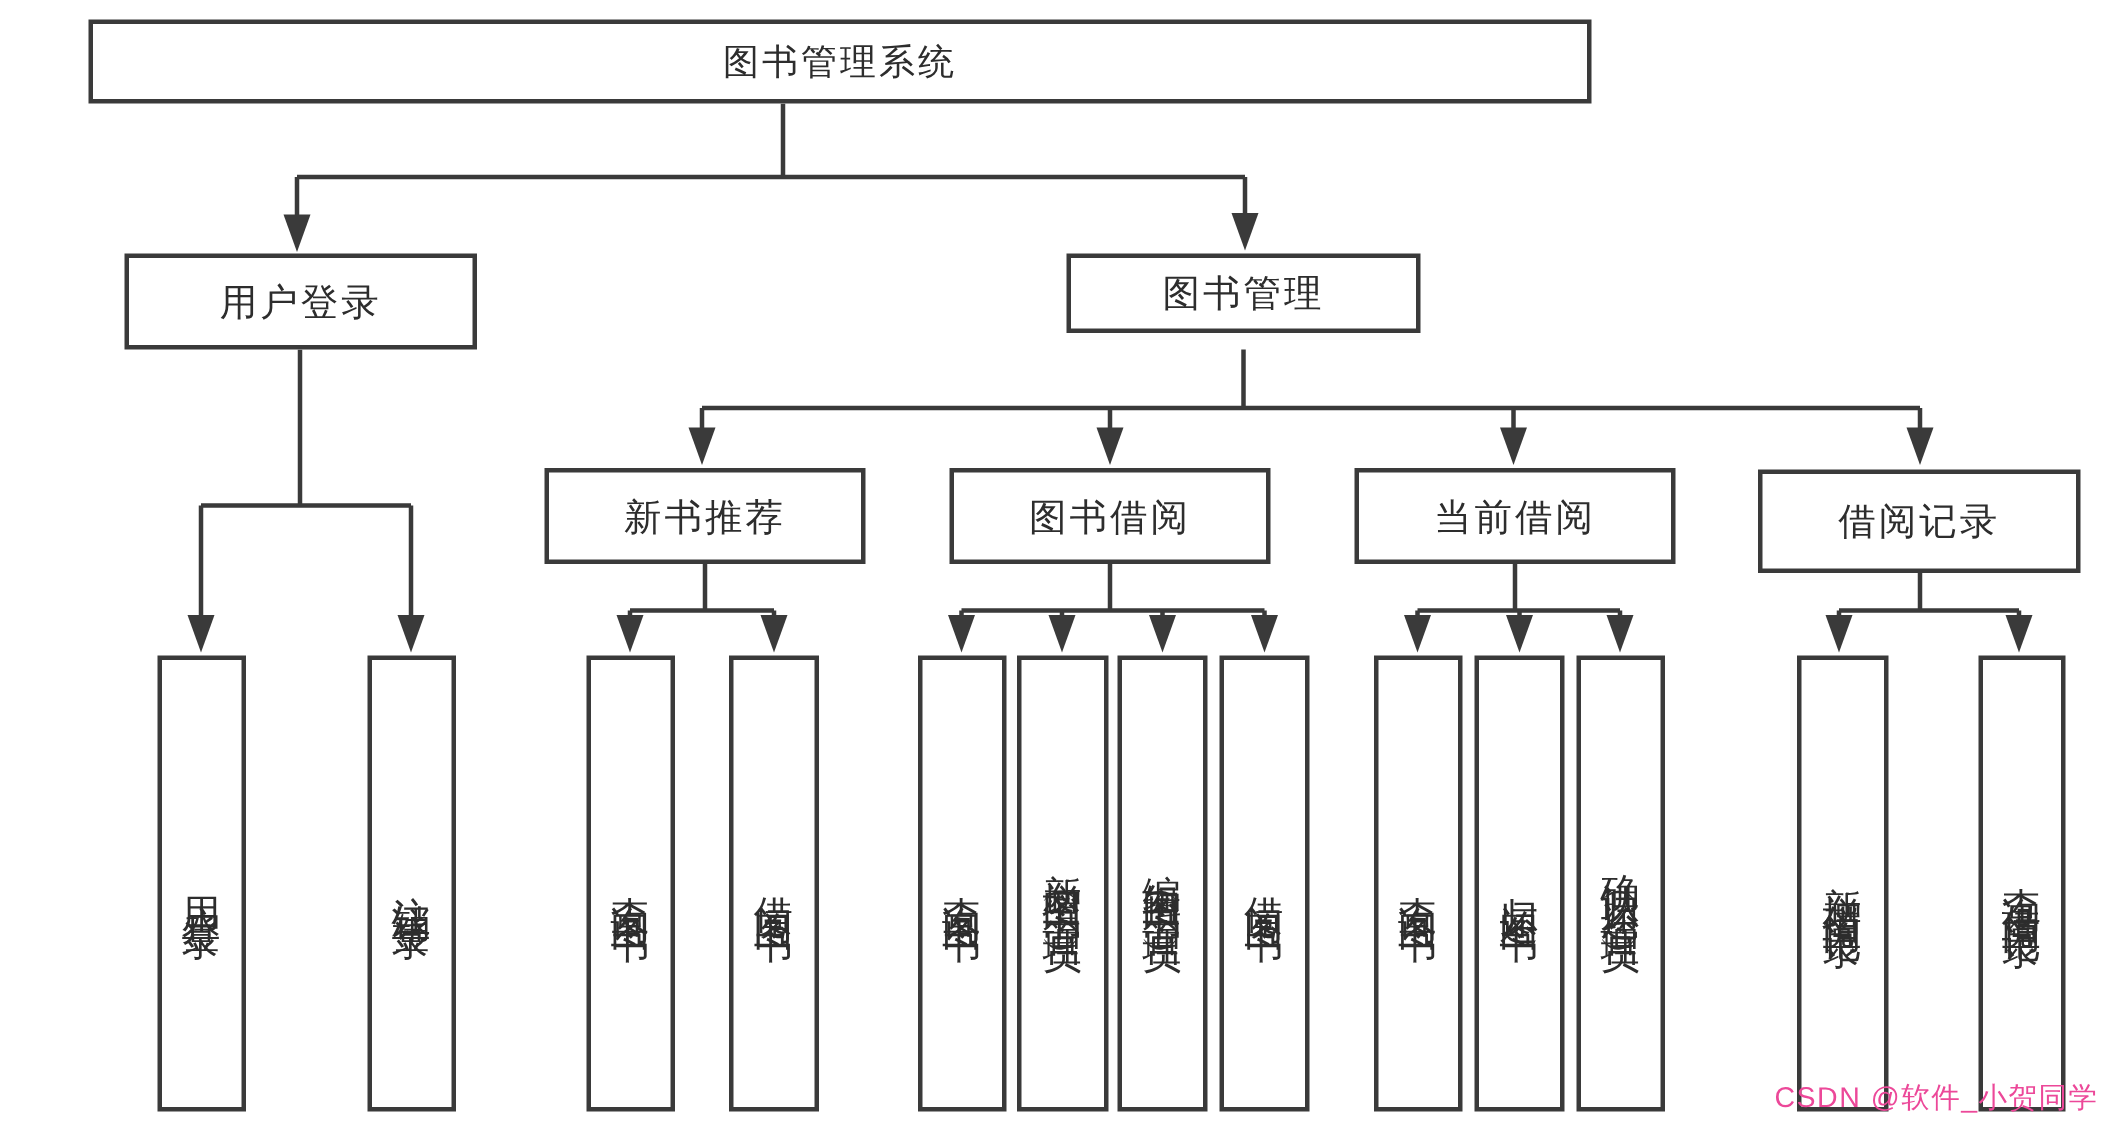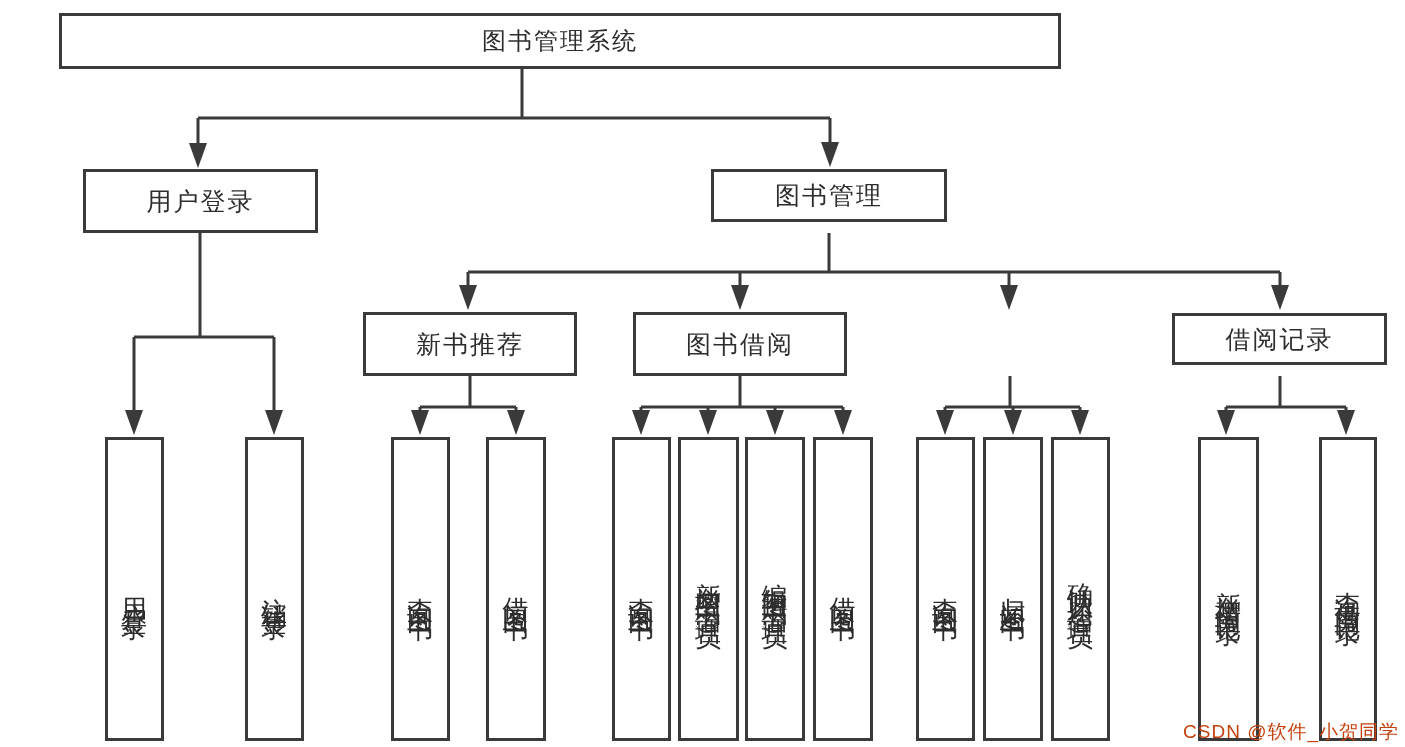--- a/index.html
+++ b/index.html
@@ -33,21 +33,21 @@
   #connectors{
     position:absolute;left:0;top:0;width:1405px;height:747px;
     pointer-events:none;
   }
   #connectors path{stroke:#3a3a3a;stroke-width:3;fill:none;}
   #connectors polygon{fill:#3a3a3a;stroke:none;}
   .watermark{
     position:absolute;
     right:6px;bottom:2px;
     font-size:19px;
-    color:#c2410c;
+    color:#ec4899;
     letter-spacing:1px;
     z-index:5;
     white-space:nowrap;
   }
 </style>
 </head>
 <body>
 
 <div id="stage">
 
@@ -87,21 +87,22 @@
     <polygon points="1337,410 1355,410 1346,435"></polygon>
   </svg>
 
   <div class="node root-node" style="left:21px;top:13px;width:1002px;height:56px;margin-left:38px;">图书管理系统</div>
 
   <div class="node h-node" style="left:83px;top:169px;width:235px;height:64px;">用户登录</div>
   <div class="node h-node" style="left:711px;top:169px;width:236px;height:53px;">图书管理</div>
 
   <div class="node h-node" style="left:633px;top:312px;width:214px;height:64px;">图书借阅</div>
   <div class="node h-node" style="left:363px;top:312px;width:214px;height:64px;">新书推荐</div>
-  <div class="node h-node" style="left:1172px;top:313px;width:215px;height:52px;">借阅记录</div>
+  <div class="node h-node" style="left:903px;top:312px;width:214px;height:64px;">当前借阅</div>
+  <div class="node h-node" style="left:1172px;top:313px;width:215px;height:69px;">借阅记录</div>
 
   <div class="node v-node" style="left:105px;top:437px;width:59px;height:304px;">用户登录</div>
   <div class="node v-node" style="left:245px;top:437px;width:59px;height:304px;">注销登录</div>
 
   <div class="node v-node" style="left:391px;top:437px;width:59px;height:304px;">查询图书</div>
   <div class="node v-node" style="left:486px;top:437px;width:60px;height:304px;">借阅图书</div>
 
   <div class="node v-node" style="left:612px;top:437px;width:59px;height:304px;">查询图书</div>
   <div class="node v-node" style="left:678px;top:437px;width:61px;height:304px;">新增图书（管理员）</div>
   <div class="node v-node" style="left:745px;top:437px;width:60px;height:304px;">编辑图书（管理员）</div>

